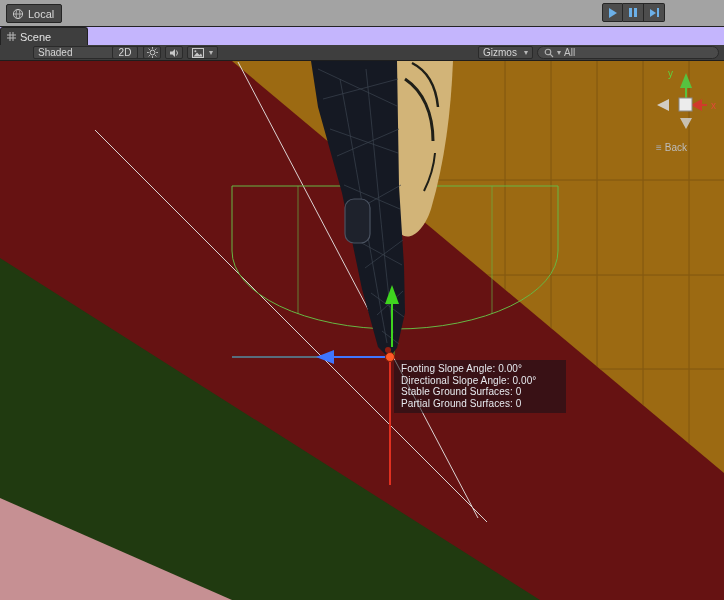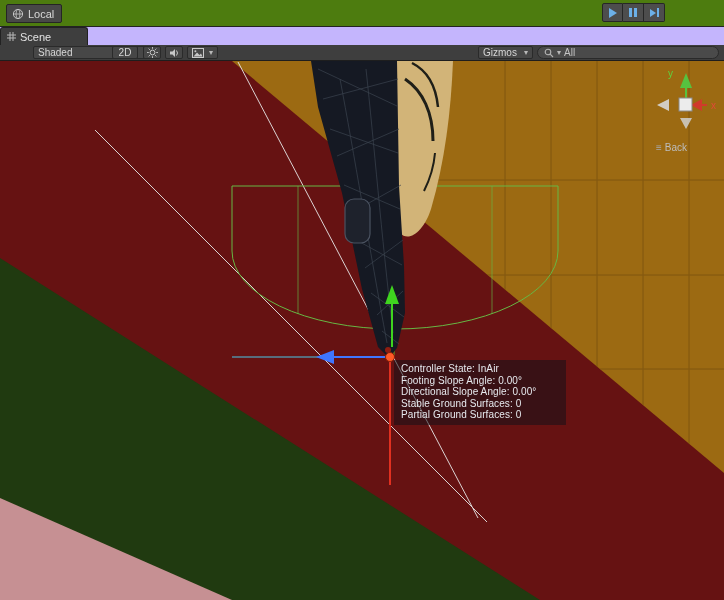--- a/index.html
+++ b/index.html
@@ -2,21 +2,21 @@
 <html><head>
 <meta charset="utf-8">
 <style>
   * { margin:0; padding:0; box-sizing:border-box; }
   html,body { width:724px; height:600px; overflow:hidden; }
   body { font-family:"Liberation Sans", sans-serif; background:#3b3b3b; }
   .root { position:relative; width:724px; height:600px; background:#3b3b3b; }
 
   
   .top-bar { position:absolute; left:0; top:0; width:724px; height:27px;
-             background:#4d7c0f; border-bottom:1px solid #232323; }
+             background:#a3a3a3; border-bottom:1px solid #232323; }
   .local-btn { position:absolute; left:6px; top:4px; height:19px; display:flex;
                align-items:center; gap:4px; padding:0 7px 0 5px; background:#484848;
                border:1px solid #252525; border-radius:2px; color:#d8d8d8;
                font-size:11px; font-family:"Liberation Sans",sans-serif; cursor:default; }
   .transport { position:absolute; left:602px; top:3px; display:flex; }
   .transport button { width:21px; height:19px; background:#4d4d4d; border:1px solid #262626;
                       border-left-width:0; display:flex; align-items:center; justify-content:center; }
   .transport button:first-child { border-left-width:1px; border-radius:2px 0 0 2px; }
   .transport button:last-child { border-radius:0 2px 2px 0; }
   .i-play { width:0; height:0; border-top:5px solid transparent; border-bottom:5px solid transparent;
@@ -237,21 +237,20 @@
         <polygon points="686,12 680,27 692,27" fill="#57c23f"></polygon>
         <line x1="692" y1="44" x2="707" y2="44" stroke="#d03a2c" stroke-width="2"></line>
         <polygon points="691,44 702,38 702,50" fill="#d03a2c"></polygon>
         <rect x="679" y="37" width="13" height="13" fill="#ececec" stroke="#8a8a8a"></rect>
         <text x="673" y="16" font-size="10" fill="#5fd13f" text-anchor="end" font-family="Liberation Sans, sans-serif">y</text>
         <text x="711" y="48" font-size="10" fill="#e04a38" font-family="Liberation Sans, sans-serif">x</text>
       </g>
     </svg>
 
     <div class="debug-overlay">
-      <div>Controller State: InAir</div>
       <div>Footing Slope Angle: 0.00°</div>
       <div>Directional Slope Angle: 0.00°</div>
       <div>Stable Ground Surfaces: 0</div>
       <div>Partial Ground Surfaces: 0</div>
     </div>
 
     <div class="back-label">
       <span class="glyph">≡</span>
       <span>Back</span>
     </div>

